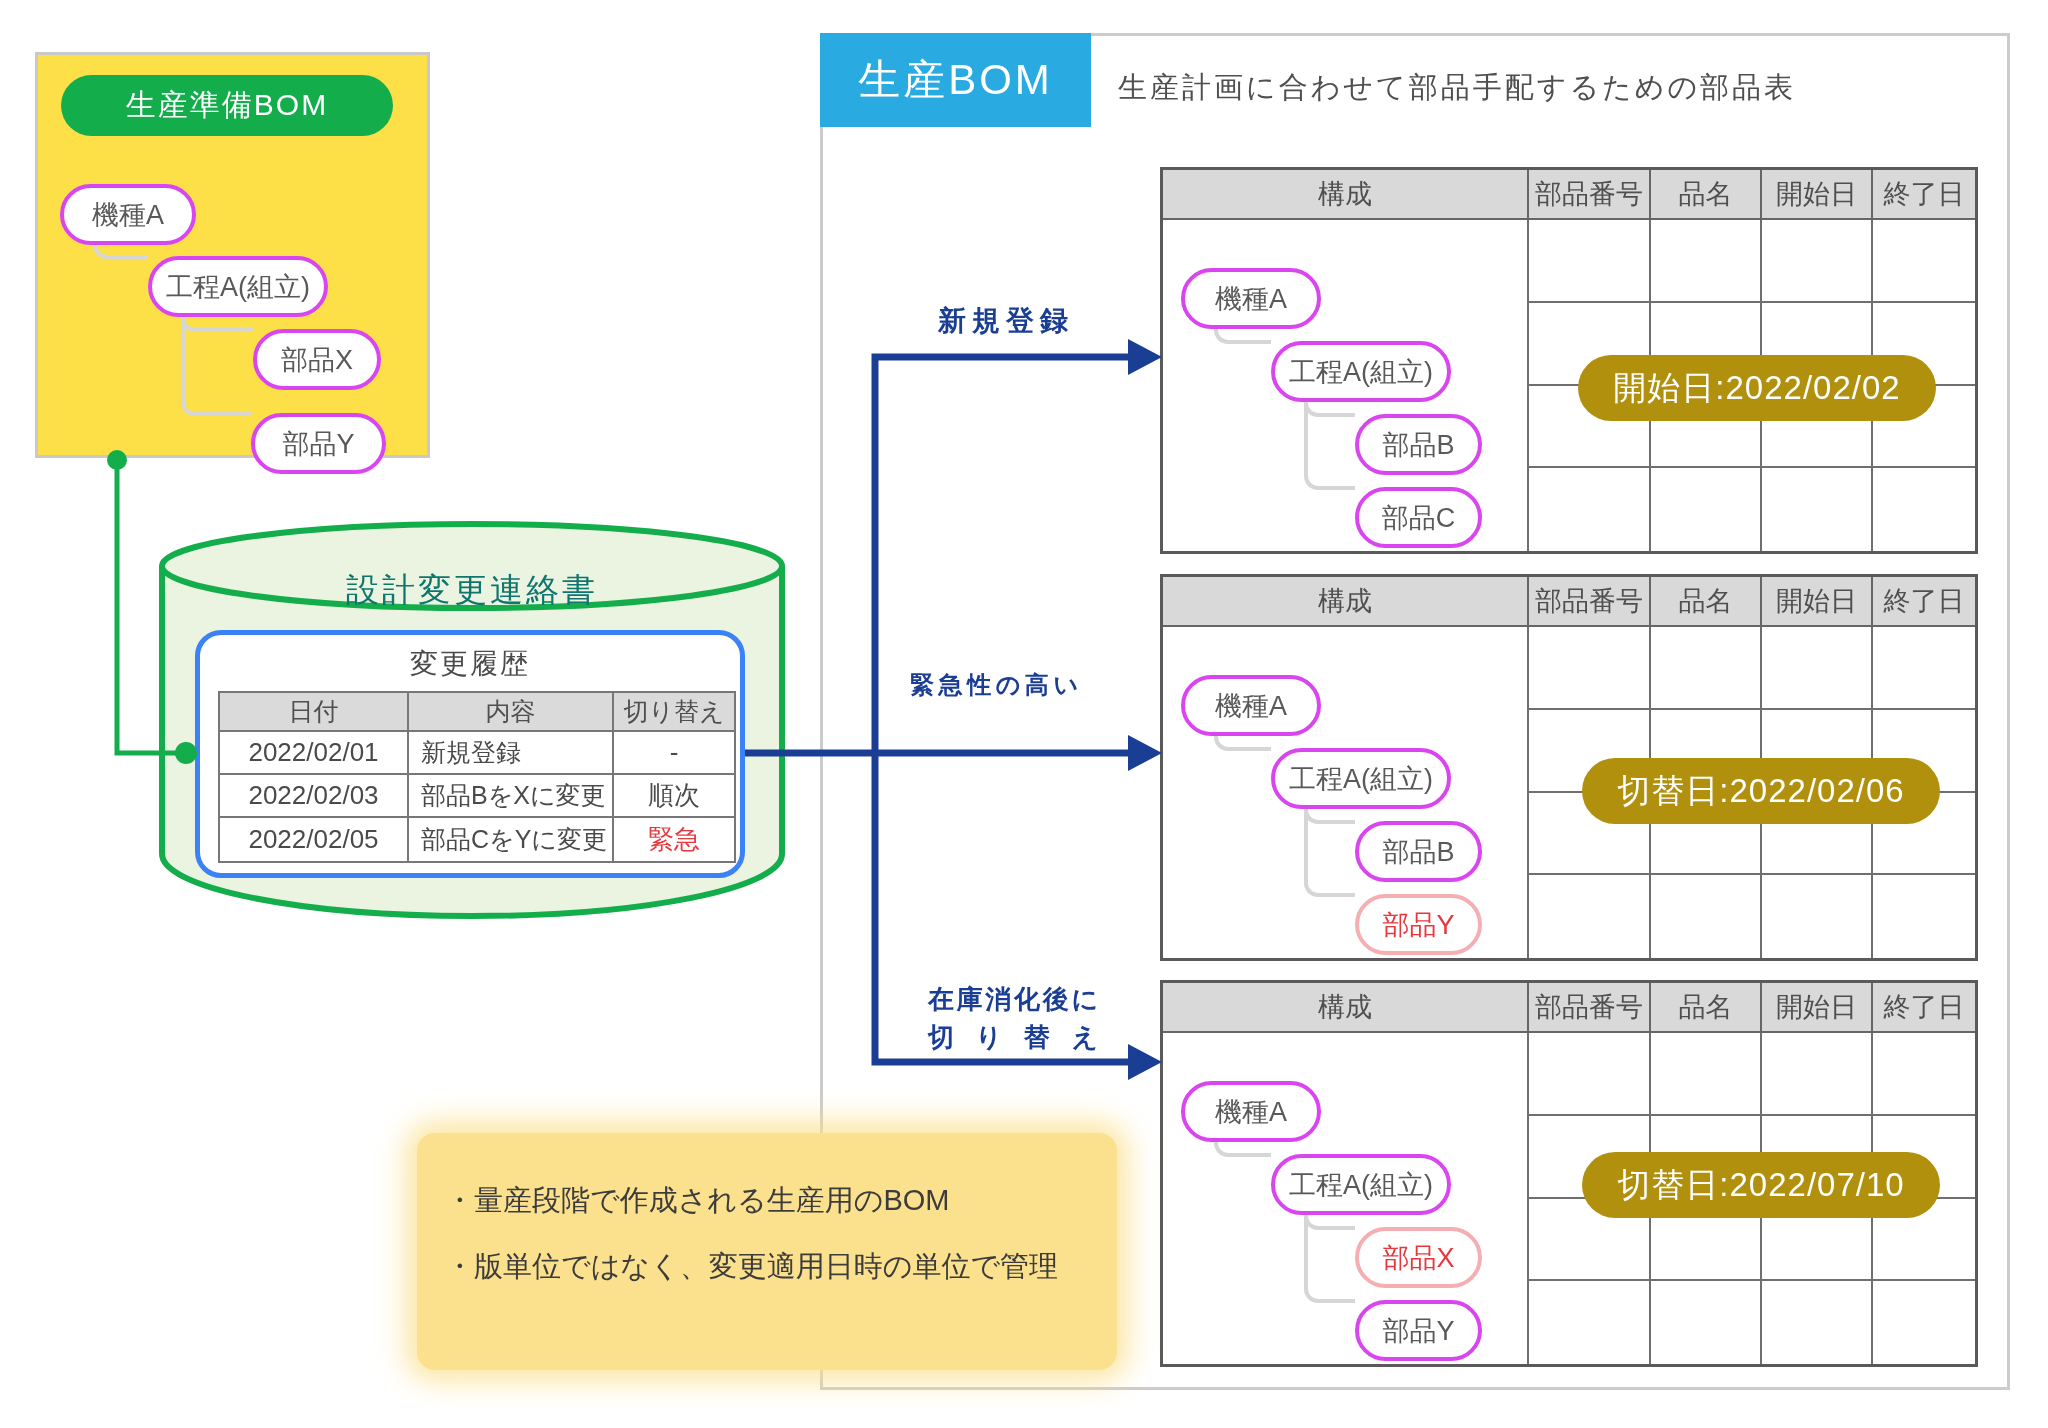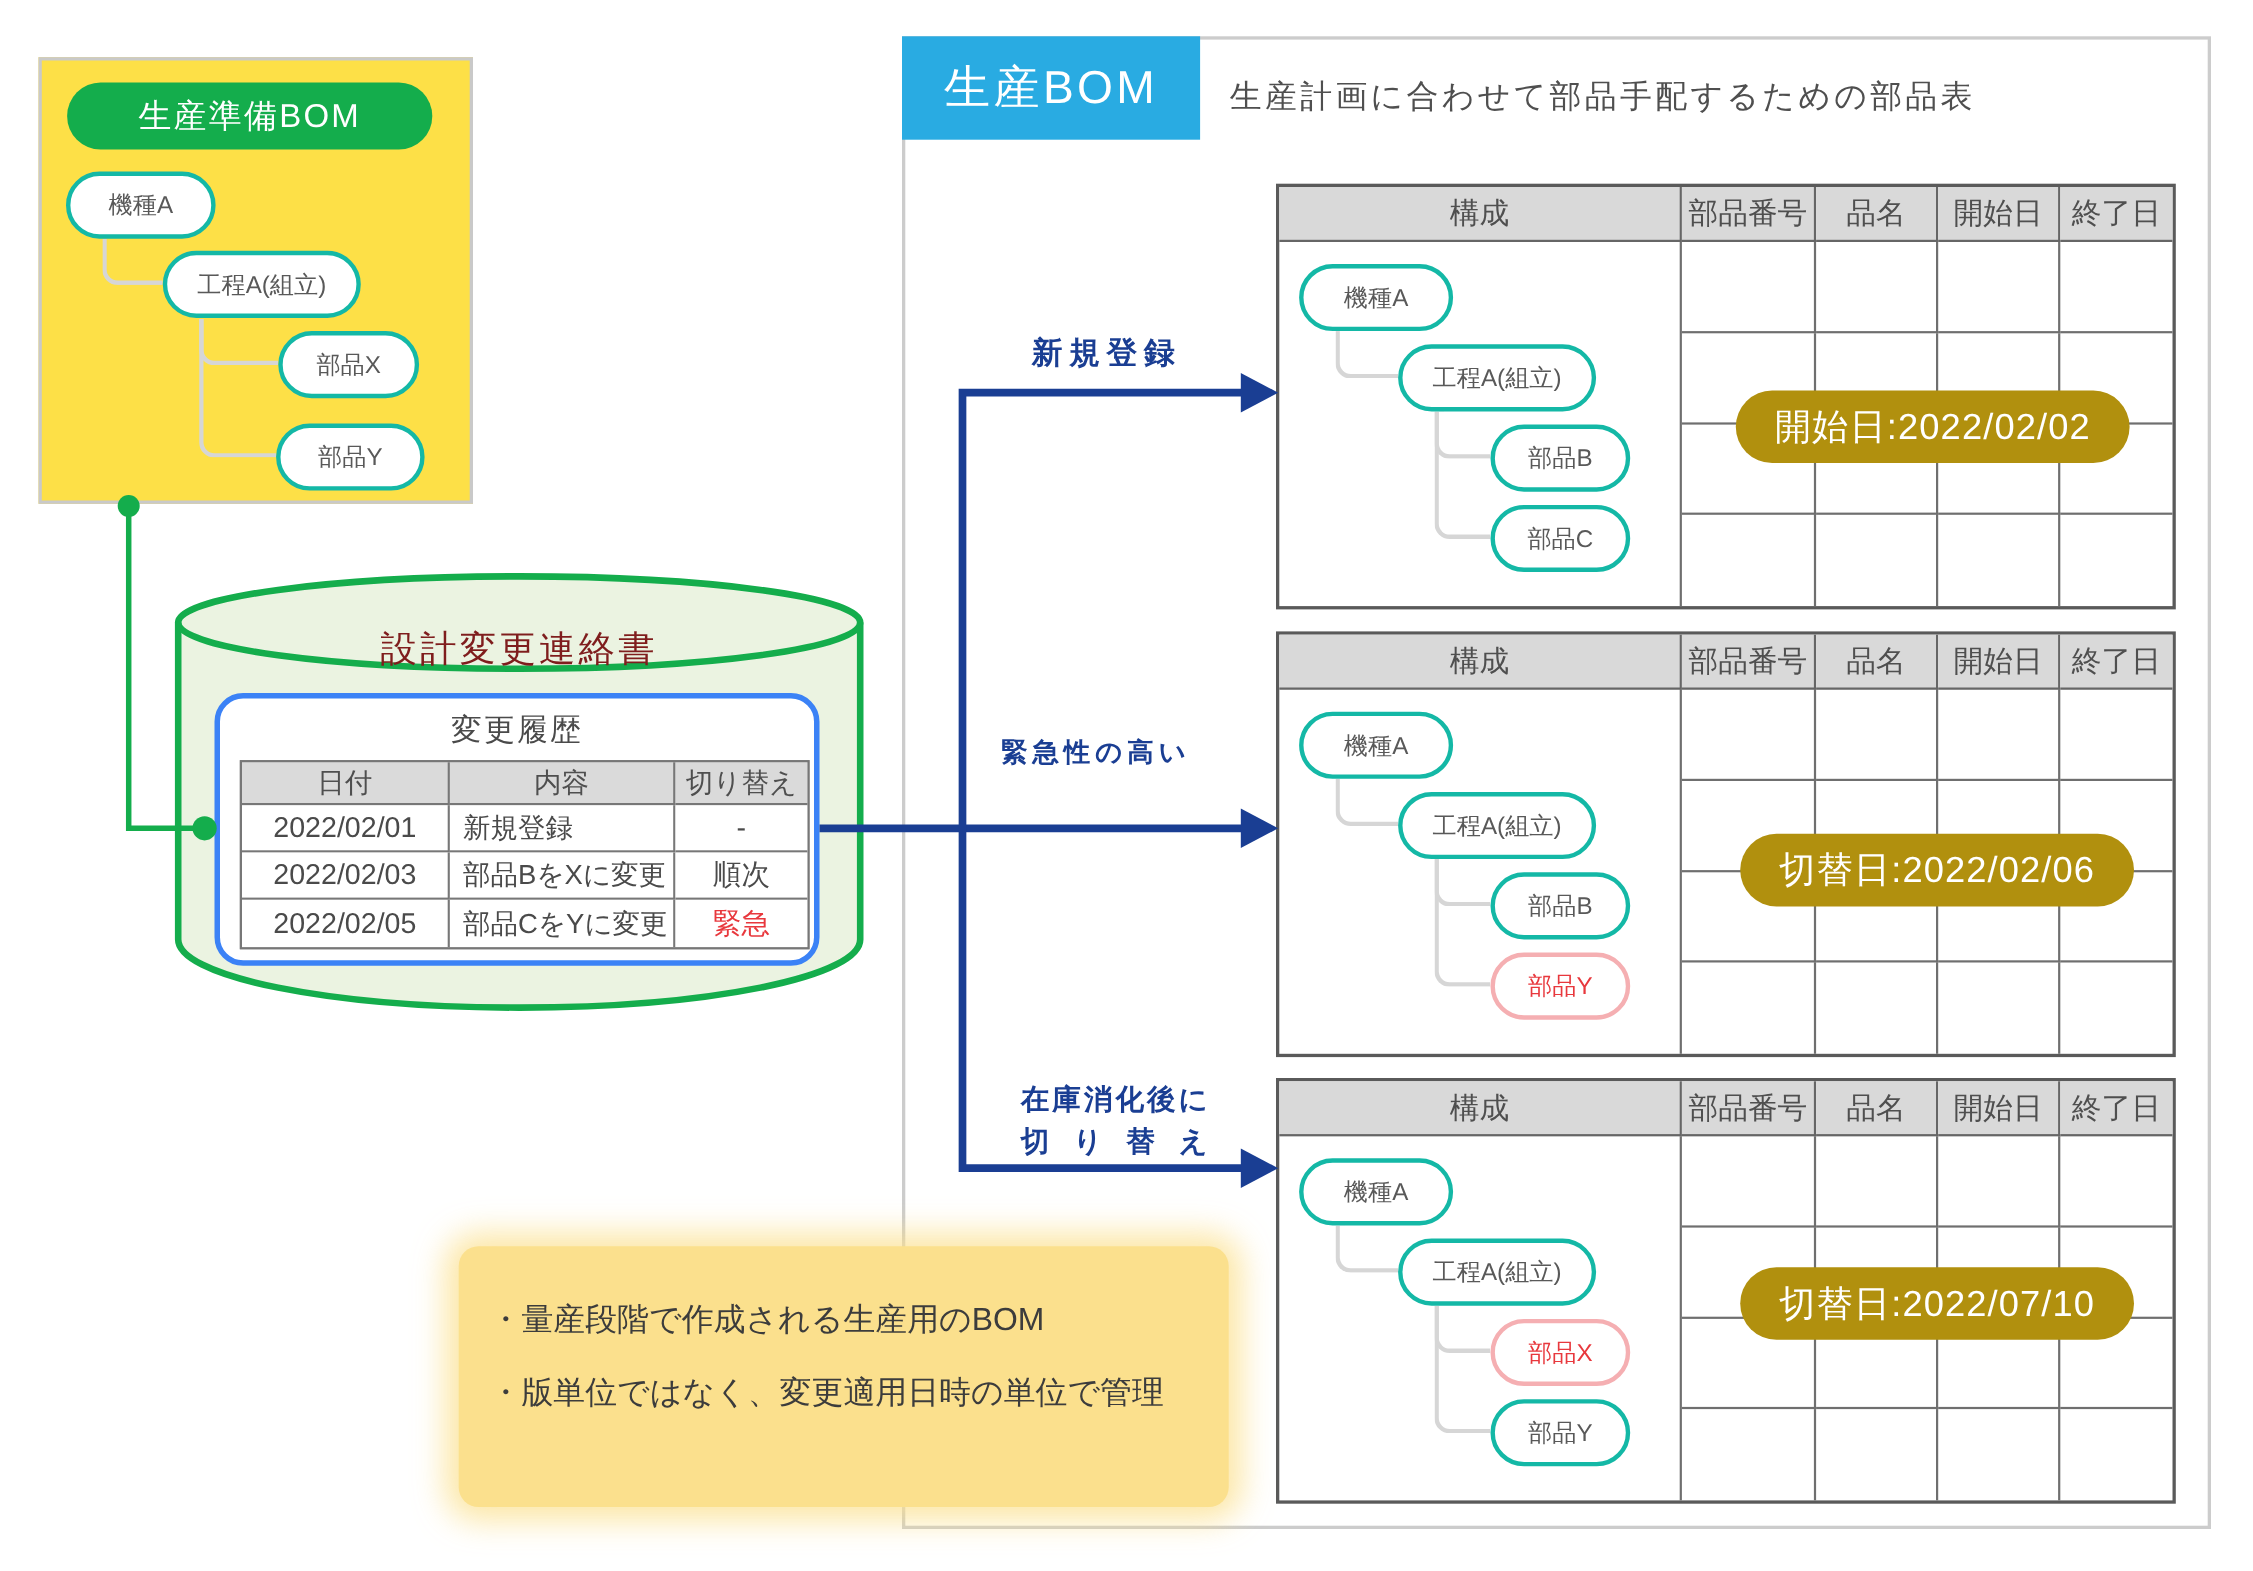--- a/index.html
+++ b/index.html
@@ -6,30 +6,30 @@
   .canvas{position:relative;width:2048px;height:1428px;background:#fff;overflow:hidden;
           font-family:"Liberation Sans","DejaVu Sans",sans-serif;}
   .abs{position:absolute;}
 
   
   .prep-box{position:absolute;left:35px;top:52px;width:395px;height:406px;
             border:3px solid #C9C9C9;background:#fde047;box-sizing:border-box;}
   .green-pill{position:absolute;left:23px;top:20px;width:332px;height:61px;border-radius:31px;
               background:#14AD4C;color:#fff;font-size:30px;letter-spacing:2px;
               display:flex;align-items:center;justify-content:center;}
-  .pill{position:absolute;height:61px;background:#fff;border:4px solid #14b8a6;border-radius:33px;
-        color:#595959;font-size:22px;display:flex;align-items:center;justify-content:center;
-        box-sizing:border-box;z-index:2;}
+  .pill{position:absolute;height:61px;background:#fff;border:4px solid #d946ef;border-radius:33px;
+        color:#595959;font-size:27px;display:flex;align-items:center;justify-content:center;
+        box-sizing:border-box;z-index:2;margin-top:28px;}
   .pill.red{border-color:#F5AFB2;color:#E8383D;}
   .elbow{position:absolute;border-left:4px solid #D6D6D6;border-bottom:4px solid #D6D6D6;
          border-bottom-left-radius:14px;box-sizing:border-box;z-index:1;}
 
   
   .db-label{position:absolute;left:172px;top:568px;width:600px;text-align:center;
-            font-size:33px;letter-spacing:3px;color:#7f1d1d;z-index:2;}
+            font-size:33px;letter-spacing:3px;color:#0f766e;z-index:2;}
 
   
   .hist-box{position:absolute;left:195px;top:630px;width:550px;height:248px;background:#fff;
             border:5px solid #3b82f6;border-radius:26px;box-sizing:border-box;z-index:2;}
   .hist-title{position:absolute;left:0;top:10px;width:100%;text-align:center;
               font-size:28px;color:#4a4a4a;letter-spacing:2px;}
   .hist-table{position:absolute;left:18px;top:56px;width:514px;height:168px;
               display:grid;grid-template-columns:189px 205px 120px;grid-template-rows:39px 43px 43px 43px;
               border:2px solid #777;box-sizing:content-box;background:#a3a3a3;}
   .hh{background:#DADADA;display:flex;align-items:center;justify-content:center;

